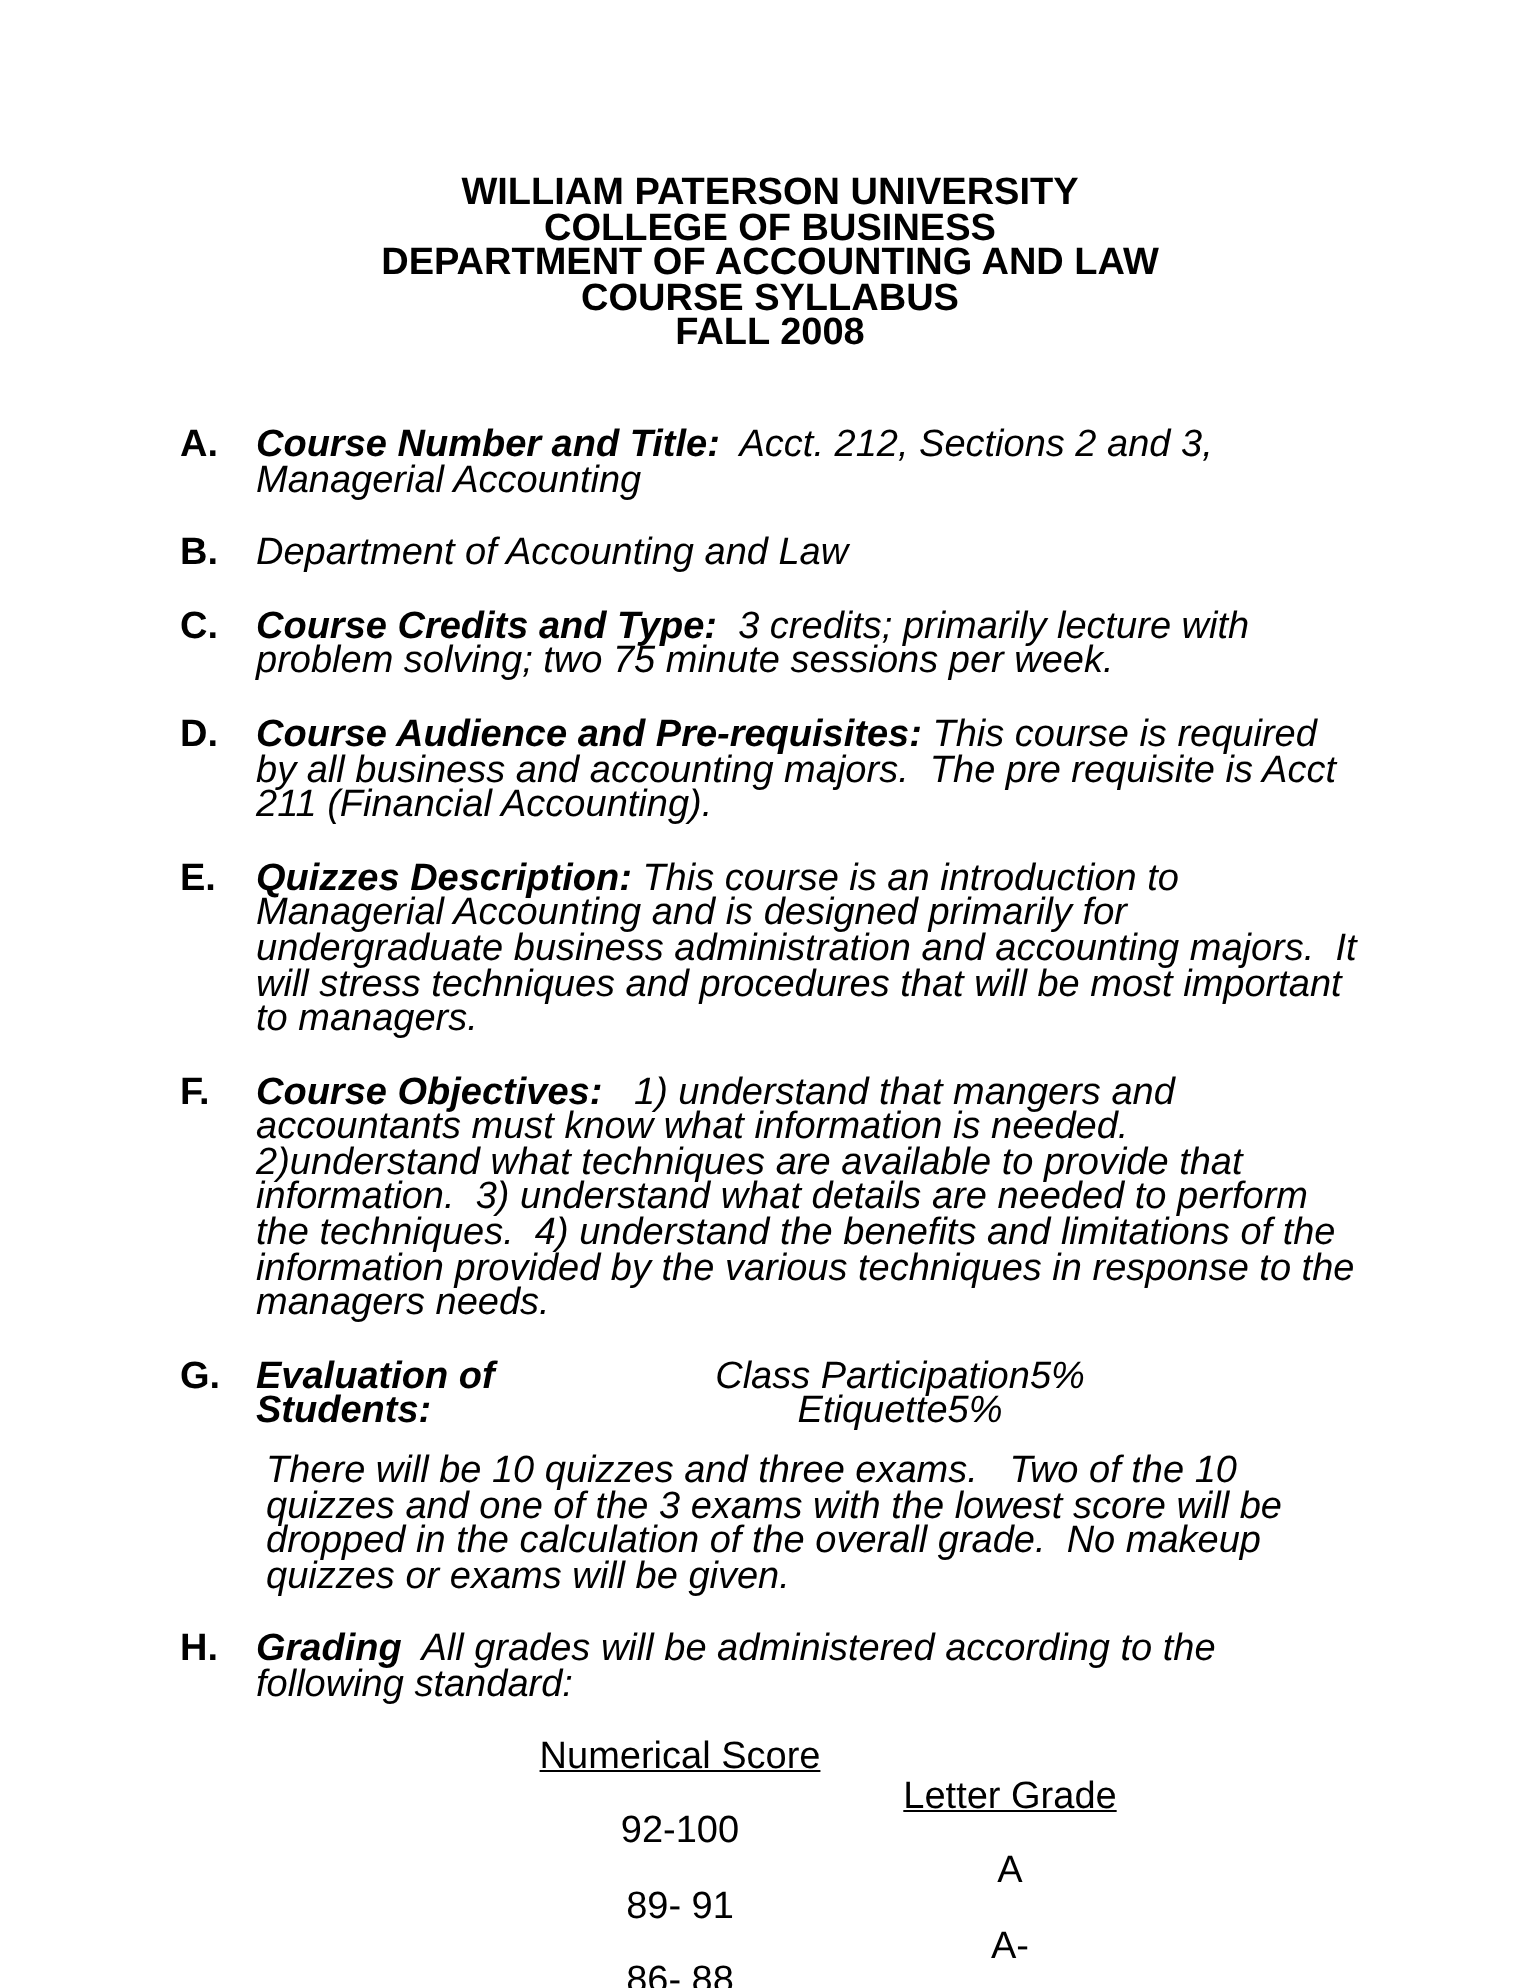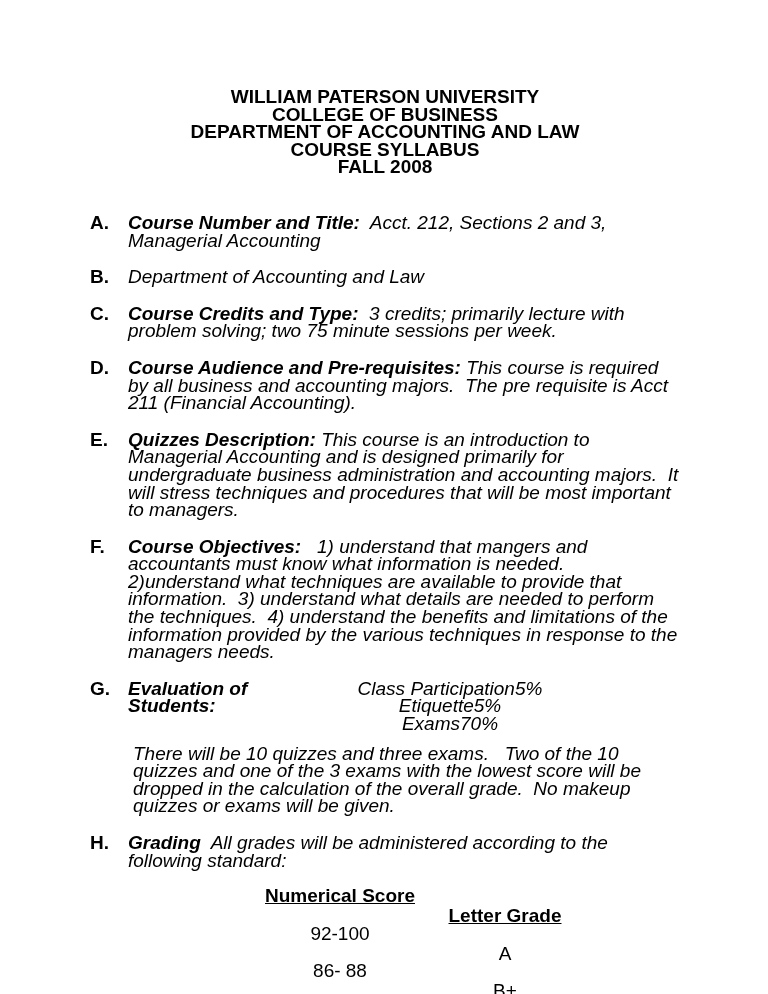--- a/index.html
+++ b/index.html
@@ -31,21 +31,21 @@
   .eval-table { width: 300px; }
   .eval-item { display: flex; justify-content: center; }
   .eval-item span { white-space: pre-wrap; }
 
   .note { margin-top: 12px; padding-left: 5px; white-space: pre-wrap; }
 
   .grade-table { margin-left: 170px; margin-top: 18px; }
   .grade-row { display: flex; text-align: center; }
   .gcol1 { width: 160px; white-space: pre-wrap; }
   .gcol2 { width: 130px; margin-left: 20px; white-space: pre-wrap; margin-top: 20px; }
-  .grade-head { font-weight: bold; text-decoration: underline; }
+  .grade-head { font-weight: normal; text-decoration: underline; }
 </style>
 </head>
 <body>
 
 <div class="page">
 
   <div class="doc-header">
     <div>WILLIAM PATERSON UNIVERSITY</div>
     <div>COLLEGE OF BUSINESS</div>
     <div>DEPARTMENT OF ACCOUNTING AND LAW</div>
@@ -102,24 +102,20 @@
         <span class="eval-lead">Evaluation of Students:</span>
         <div class="eval-table">
           <div class="eval-item">
               <span>Class Participation</span>
               <span>5%</span>
             </div>
           <div class="eval-item">
               <span>Etiquette</span>
               <span>5%</span>
             </div>
-          <div class="eval-item">
-              <span>Exams</span>
-              <span>70%</span>
-            </div>
         </div>
       </div>
       <p class="note">There will be 10 quizzes and three exams.   Two of the 10 quizzes and one of the 3 exams with the lowest score will be dropped in the calculation of the overall grade.  No makeup quizzes or exams will be given.</p>
     </div>
   </div>
 
   <div class="section">
     <span class="letter">H.</span>
     <div class="body-col">
         <p class="body-text"><b class="lead">Grading</b><span>  All grades will be administered according to the following standard:</span></p>
@@ -129,20 +125,24 @@
   <div class="grade-table">
     <div class="grade-row">
       <div class="gcol1 grade-head">Numerical Score</div>
       <div class="gcol2 grade-head">Letter Grade</div>
     </div>
     <div class="grade-row">
       <div class="gcol1">92-100</div>
       <div class="gcol2">A</div>
     </div>
     <div class="grade-row">
+      <div class="gcol1">89- 91</div>
+      <div class="gcol2">A-</div>
+    </div>
+    <div class="grade-row">
       <div class="gcol1">86- 88</div>
       <div class="gcol2">B+</div>
     </div>
     <div class="grade-row">
       <div class="gcol1">82- 65</div>
       <div class="gcol2">B</div>
     </div>
     <div class="grade-row">
       <div class="gcol1">79- 81</div>
       <div class="gcol2">B-</div>

